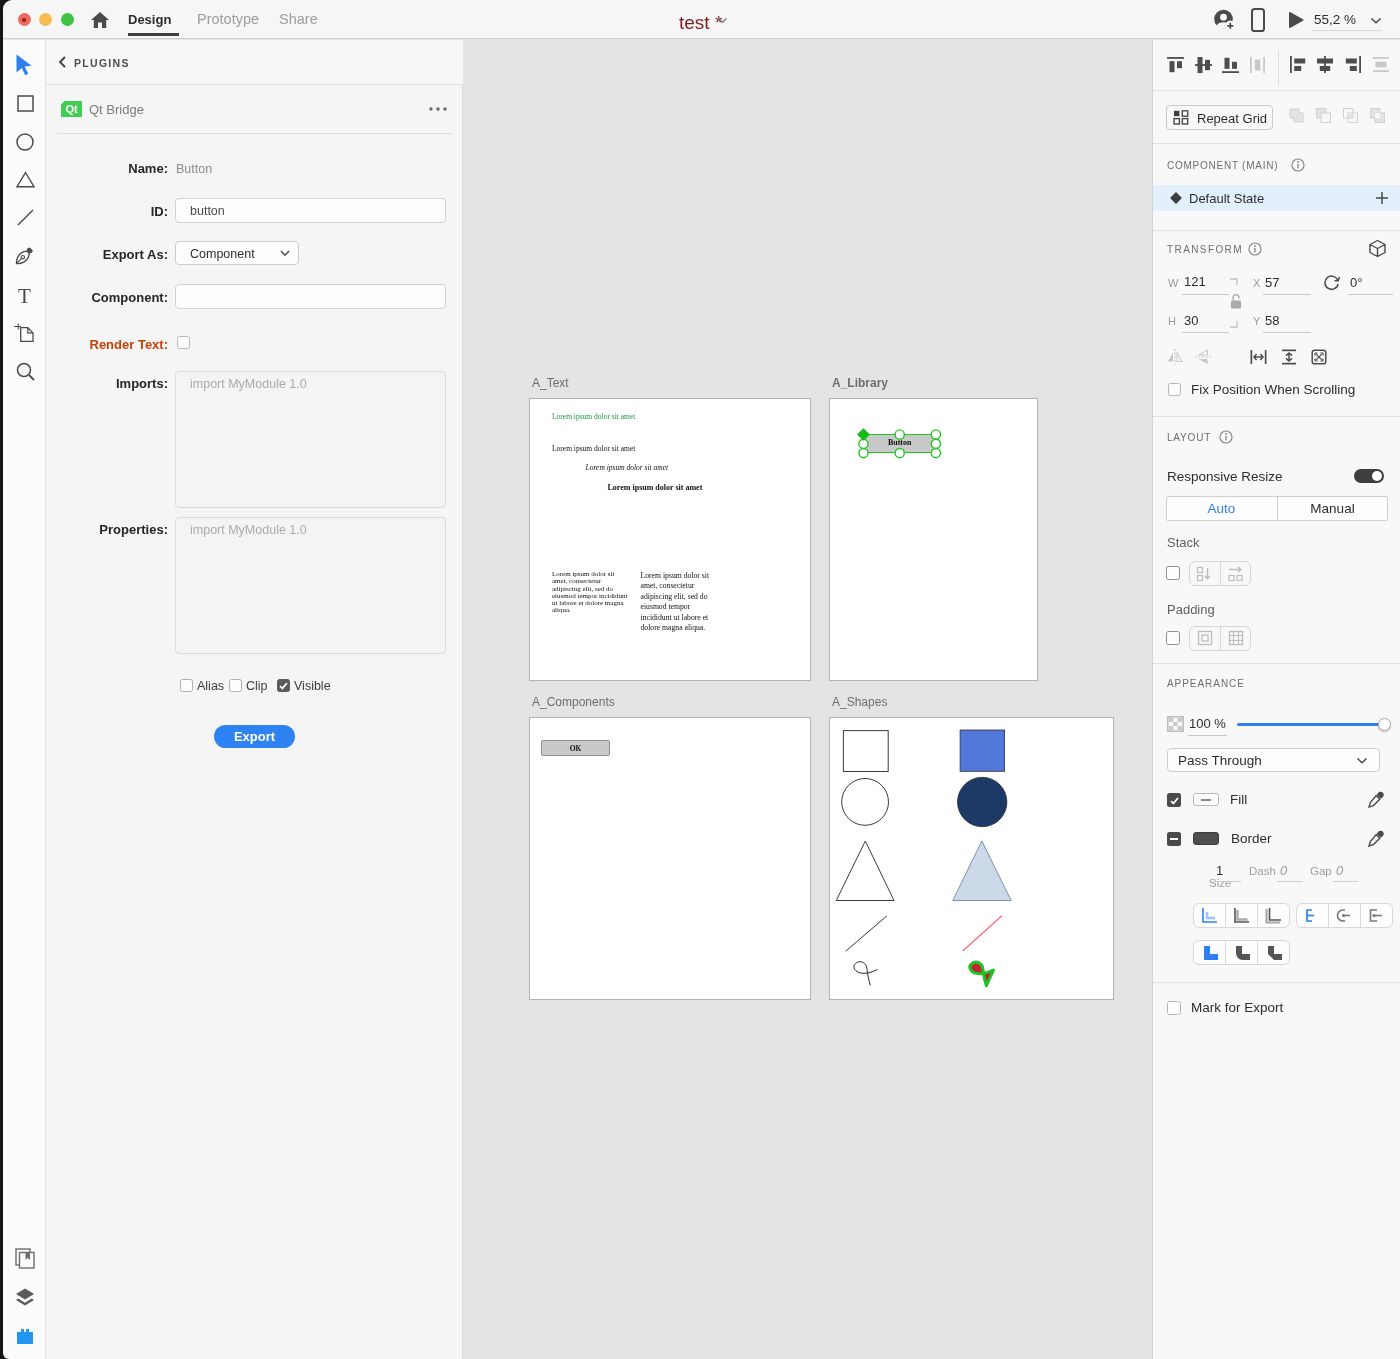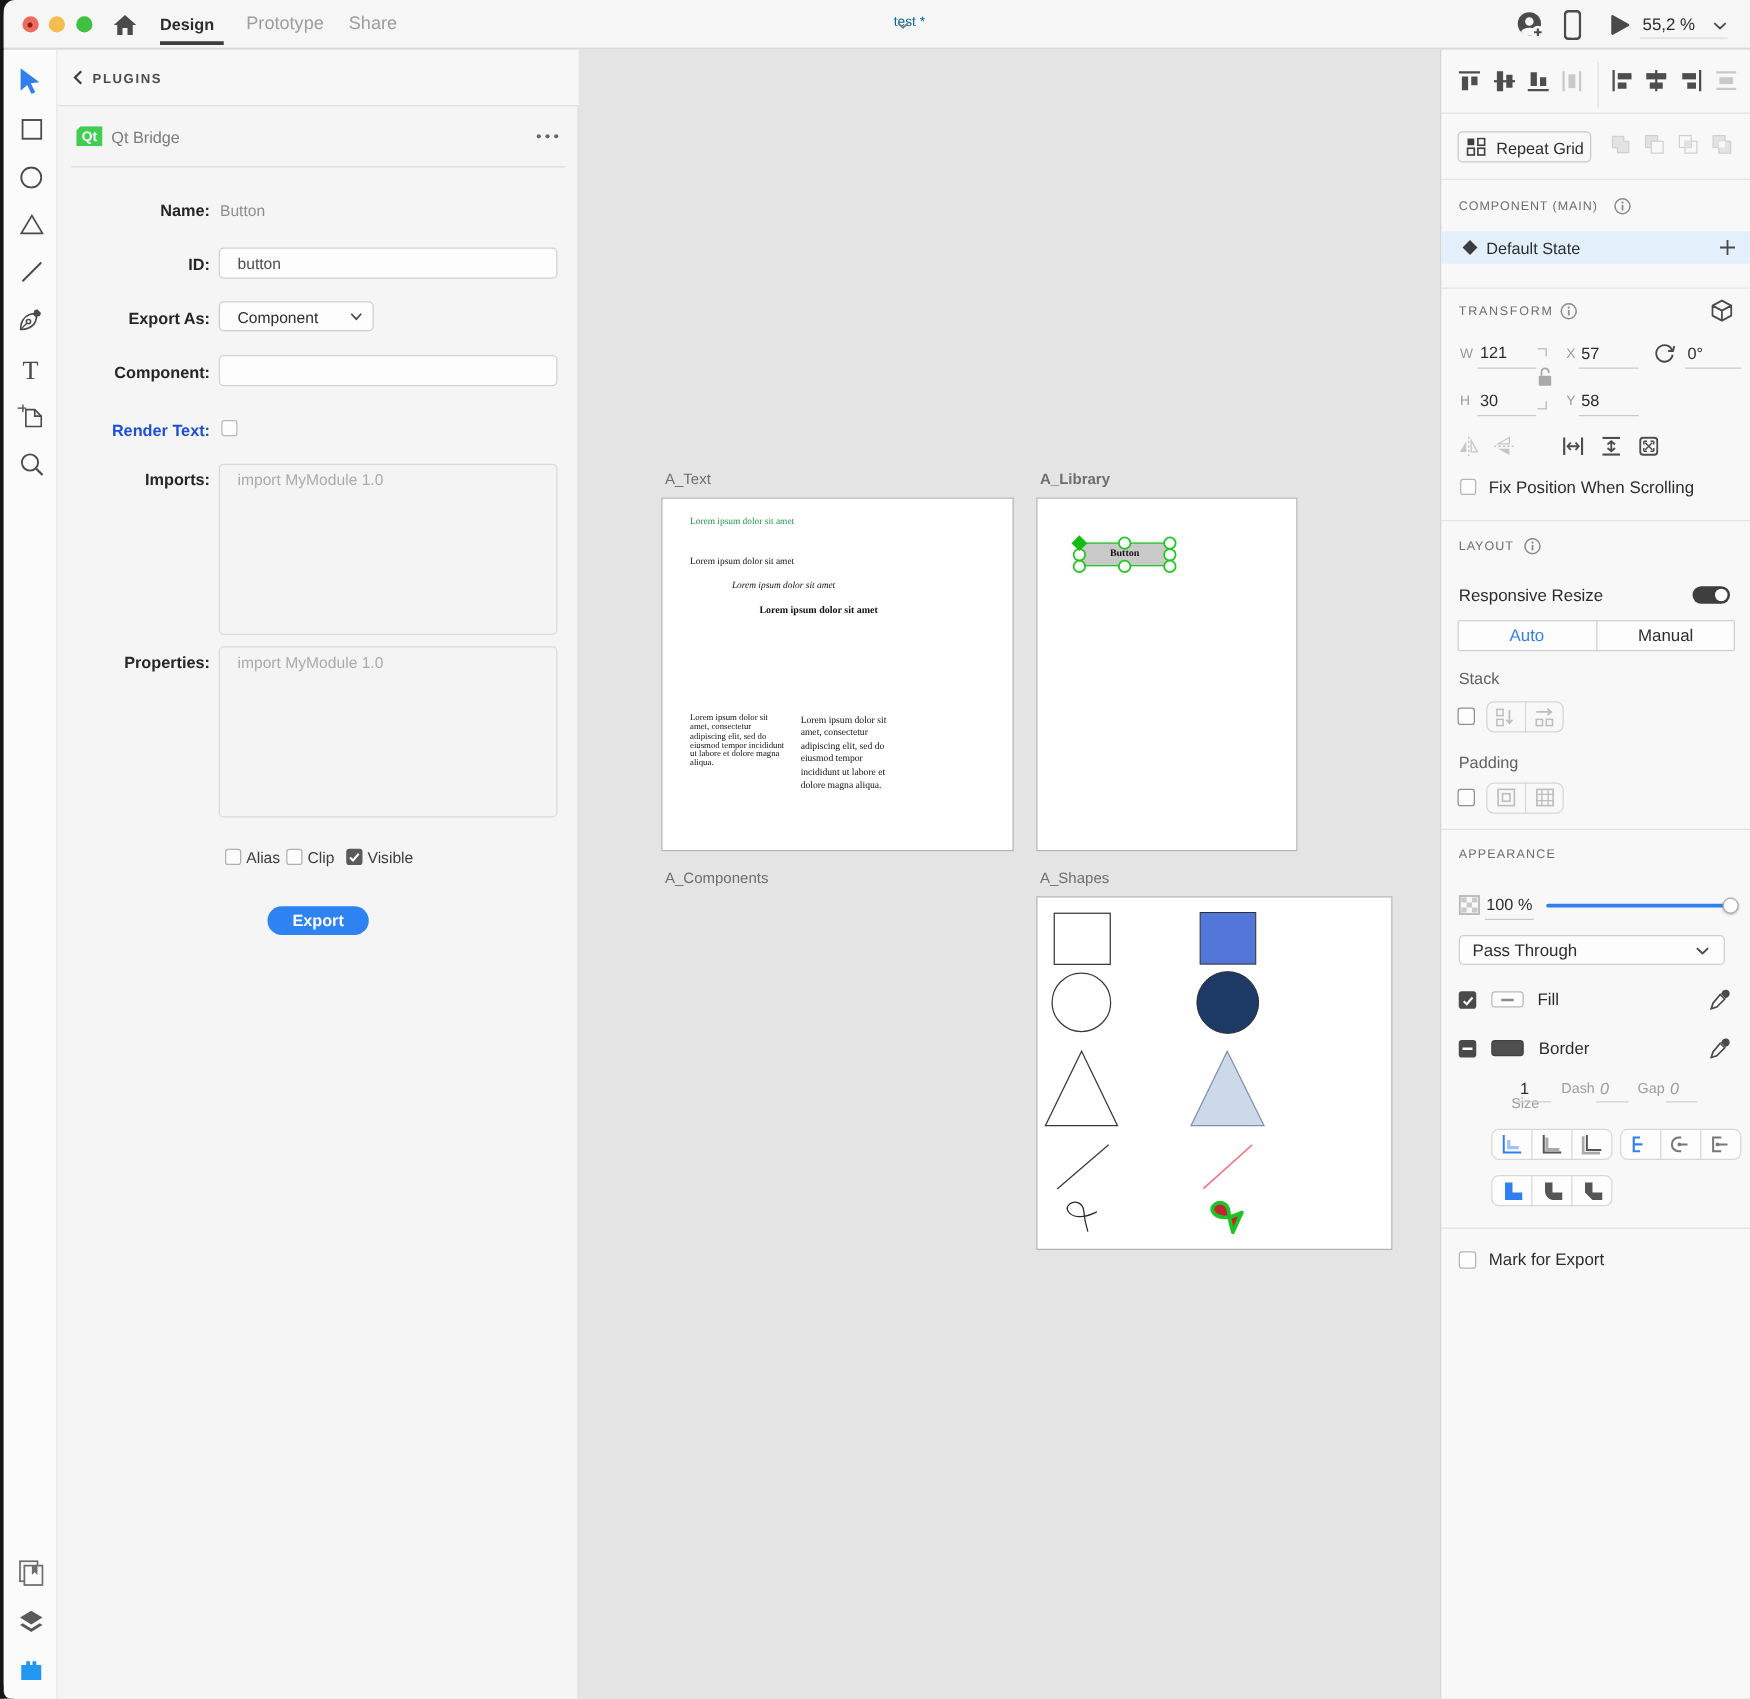--- a/index.html
+++ b/index.html
@@ -21,21 +21,21 @@
   <div class="abs" style="left:36px;top:13px;width:13px;height:13px;border-radius:50%;background:#f5bd4f;"></div>
   <div class="abs" style="left:57.5px;top:13px;width:13px;height:13px;border-radius:50%;background:#3fc142;"></div>
 
   <svg class="abs" style="left:87px;top:10px;" width="20" height="20" viewBox="0 0 20 20">
     <path d="M10 2 L19 10 L16.2 10 L16.2 18 L12 18 L12 12.4 L8 12.4 L8 18 L3.8 18 L3.8 10 L1 10 Z" fill="#4a4a4a"></path>
   </svg>
   <div class="abs" style="left:125px;top:12px;font-size:13px;color:#2d2d2d;font-weight:700;">Design</div>
   <div class="abs" style="left:125px;top:33px;width:51px;height:3px;background:#3e3e3e;"></div>
   <div class="abs" style="left:194px;top:11px;font-size:14.5px;color:#9d9d9d;">Prototype</div>
   <div class="abs" style="left:276px;top:11px;font-size:14.5px;color:#9d9d9d;">Share</div>
-  <div class="abs" style="left:676px;top:12px;font-size:11px;color:#0369a1;margin-left:36px;">test *</div>
+  <div class="abs" style="left:676px;top:12px;font-size:19px;color:#7f1d1d;">test *</div>
   <svg class="abs" style="left:714px;top:17px;" width="11" height="7" viewBox="0 0 11 7">
       <path d="M1.5 1.5 L5.5 5.2 L9.5 1.5" stroke="#7e7e7e" stroke-width="1.4" fill="none"></path>
     </svg>
 
   <svg class="abs" style="left:1210px;top:9px;" width="24" height="23" viewBox="0 0 24 23">
     <circle cx="10.5" cy="10" r="9.3" fill="#4a4a4a"></circle>
     <circle cx="10.5" cy="8.2" r="3.4" fill="#f6f6f6"></circle>
     <path d="M3.8 16.5 C5.2 12.2 15.8 12.2 17.2 16.5 L14 19.3 L7 19.3 Z" fill="#f6f6f6"></path>
     <circle cx="17.3" cy="16.8" r="5.2" fill="#f6f6f6"></circle>
     <path d="M17.3 13.8 L17.3 19.8 M14.3 16.8 L20.3 16.8" stroke="#4a4a4a" stroke-width="1.7"></path>
@@ -143,21 +143,21 @@
   <div class="abs" style="left:0px;top:206.5px;width:122px;text-align:right;font-size:13px;font-weight:700;color:#262626;">Export As:</div>
   <div class="abs" style="left:129px;top:201px;width:124px;height:24px;background:#fdfdfd;border:1px solid #cdcdcd;border-radius:4px;"></div>
   <div class="abs" style="left:144px;top:206.5px;font-size:12.5px;color:#2d2d2d;">Component</div>
   <svg class="abs" style="left:234px;top:210px;" width="10" height="7" viewBox="0 0 10 7">
       <path d="M1 1 L5 5.3 L9 1" stroke="#4a4a4a" stroke-width="1.4" fill="none"></path>
     </svg>
 
   <div class="abs" style="left:0px;top:250px;width:122px;text-align:right;font-size:13px;font-weight:700;color:#262626;">Component:</div>
   <div class="abs" style="left:129px;top:244px;width:271px;height:25px;background:#fdfdfd;border:1px solid #d2d2d2;border-radius:4px;"></div>
 
-  <div class="abs" style="left:0px;top:297px;width:122px;text-align:right;font-size:13px;font-weight:700;color:#1d4ed8;">Render Text:</div>
+  <div class="abs" style="left:0px;top:297px;width:122px;text-align:right;font-size:13px;font-weight:700;color:#c2410c;">Render Text:</div>
   <div class="abs" style="left:131px;top:296px;width:13px;height:13px;background:#fdfdfd;border:1px solid #b9b9b9;border-radius:2.5px;"></div>
 
   <div class="abs" style="left:0px;top:336px;width:122px;text-align:right;font-size:13px;font-weight:700;color:#262626;">Imports:</div>
   <div class="abs" style="left:129px;top:331px;width:271px;height:137px;background:#f4f4f4;border:1px solid #dadada;border-radius:4px;"></div>
   <div class="abs" style="left:144px;top:337px;font-size:12.5px;color:#ababab;">import MyModule 1.0</div>
 
   <div class="abs" style="left:0px;top:482px;width:122px;text-align:right;font-size:13px;font-weight:700;color:#262626;">Properties:</div>
   <div class="abs" style="left:129px;top:477px;width:271px;height:137px;background:#f4f4f4;border:1px solid #dadada;border-radius:4px;"></div>
   <div class="abs" style="left:144px;top:483px;font-size:12.5px;color:#ababab;">import MyModule 1.0</div>
 
@@ -197,20 +197,23 @@
         <circle cx="82.9" cy="29.1" r="4.6"></circle>
         <circle cx="46.7" cy="29.1" r="4.6"></circle>
         <circle cx="10.5" cy="29.1" r="4.6"></circle>
         <circle cx="10.5" cy="19.8" r="4.6"></circle>
       </g>
       <rect x="6" y="6" width="9" height="9" transform="rotate(45 10.5 10.5)" fill="#14bd14"></rect>
     </svg>
   </div>
 
   <div class="abs" style="left:68px;top:655px;font-size:12px;color:#6e6e6e;">A_Components</div>
+  <div class="abs" id="ab-comp" style="left:65px;top:677px;width:282px;height:283px;background:#fff;border:1px solid #b3b3b3;">
+    <div class="abs" style="left:11px;top:21.5px;width:69px;height:16.5px;background:#c9c9c9;border:1px solid #8f8f8f;border-radius:2px;text-align:center;line-height:16.5px;font-family:'Liberation Serif',serif;font-weight:700;font-size:7.5px;color:#111;">OK</div>
+  </div>
 
   <div class="abs" style="left:368px;top:655px;font-size:12px;color:#6e6e6e;">A_Shapes</div>
   <div class="abs" id="ab-shapes" style="left:365px;top:677px;width:285px;height:283px;background:#fff;border:1px solid #b3b3b3;">
     <svg class="abs" style="left:0;top:0;" width="285" height="283" viewBox="0 0 285 283">
       <rect x="13.4" y="12.6" width="44.8" height="40.9" fill="none" stroke="#3a3a3a" stroke-width="1"></rect>
       <rect x="130.1" y="12" width="44.5" height="41.3" fill="#5377d8" stroke="#2f2f2f" stroke-width="0.8"></rect>
       <circle cx="35.1" cy="83.9" r="23.4" fill="none" stroke="#3a3a3a" stroke-width="1"></circle>
       <circle cx="152.2" cy="84" r="24.7" fill="#1d3a66" stroke="#2f2f2f" stroke-width="0.8"></circle>
       <path d="M35.3 123 L64 182.5 L6.3 182.5 Z" fill="none" stroke="#3a3a3a" stroke-width="1"></path>
       <path d="M151.8 123 L181.2 182.5 L122.8 182.5 Z" fill="#ccd9e9" stroke="#7e93aa" stroke-width="1"></path>

